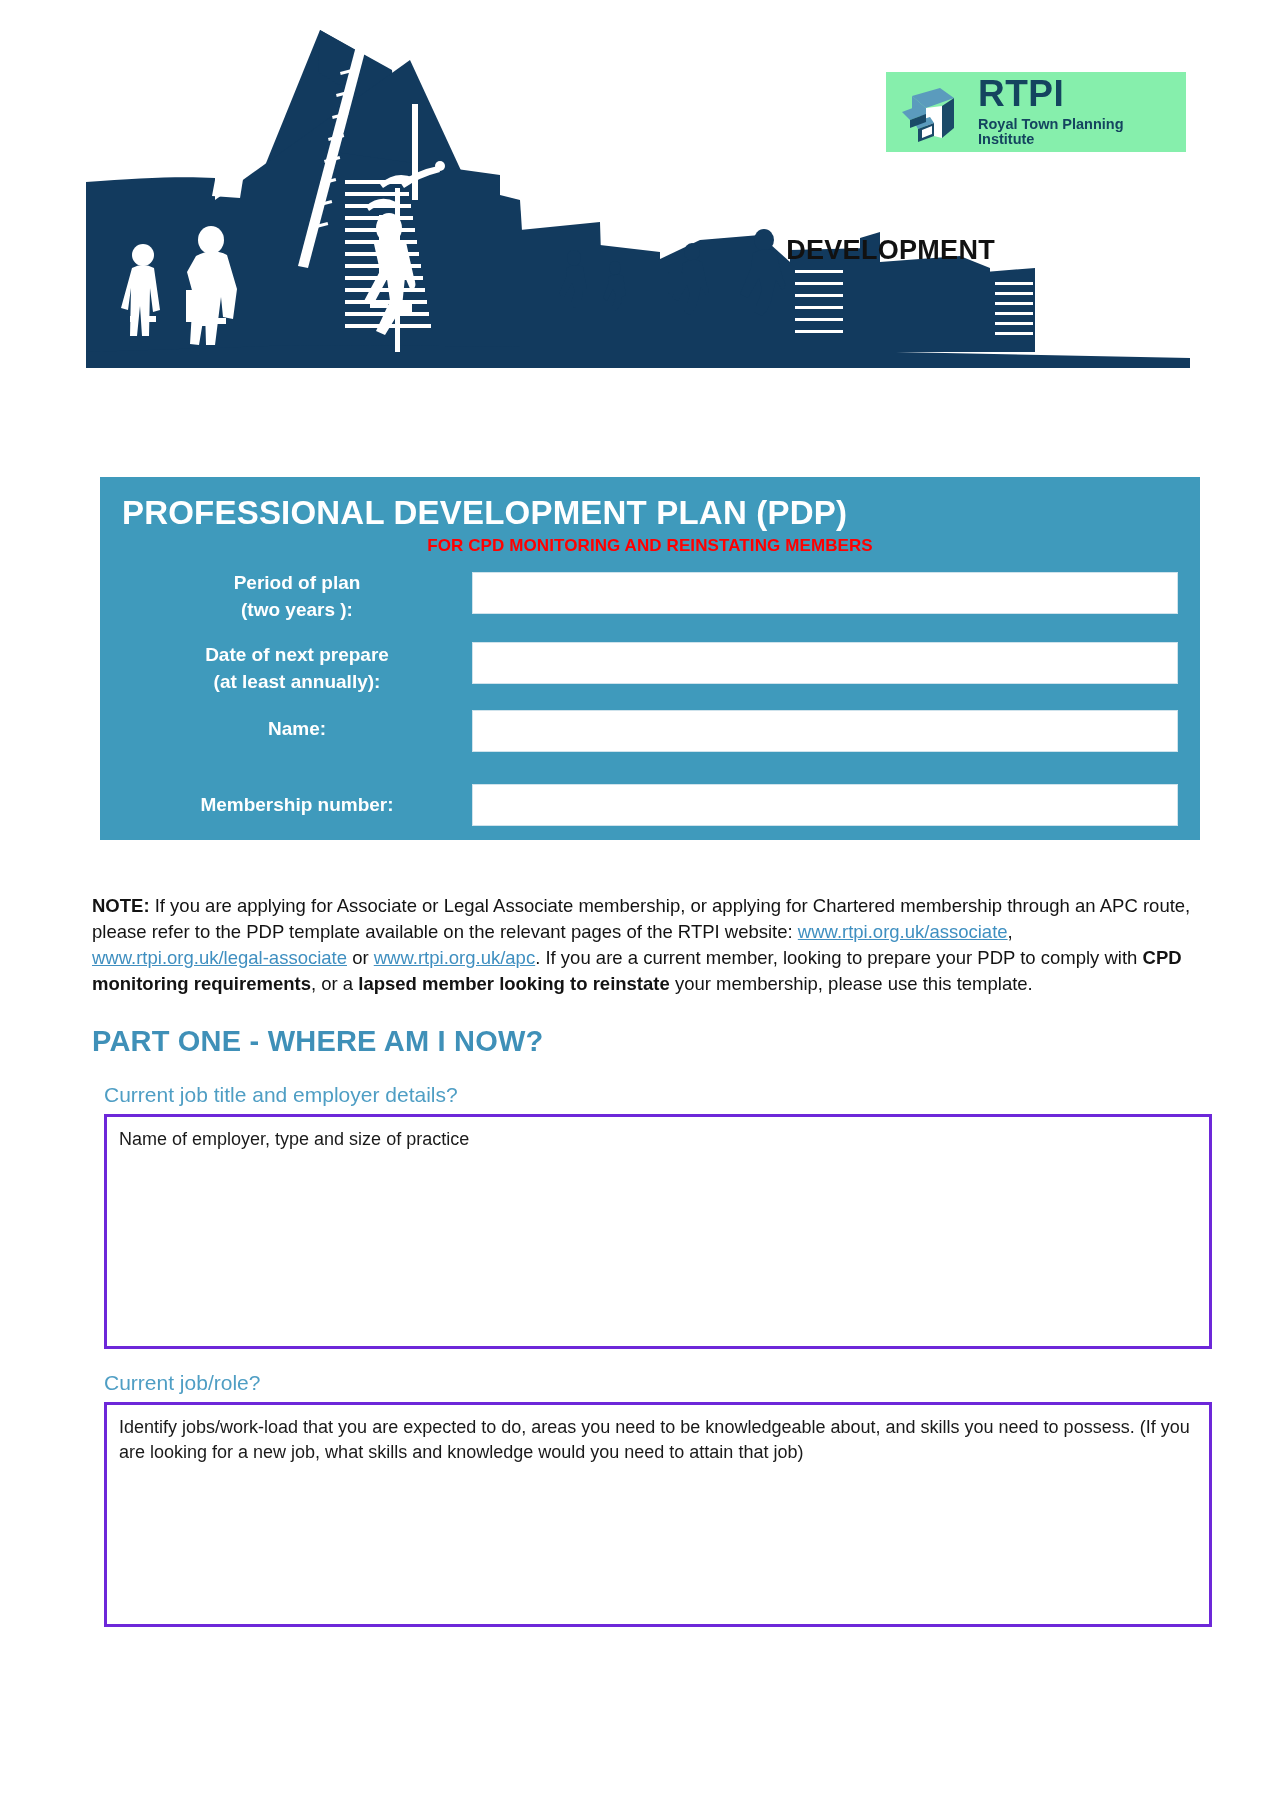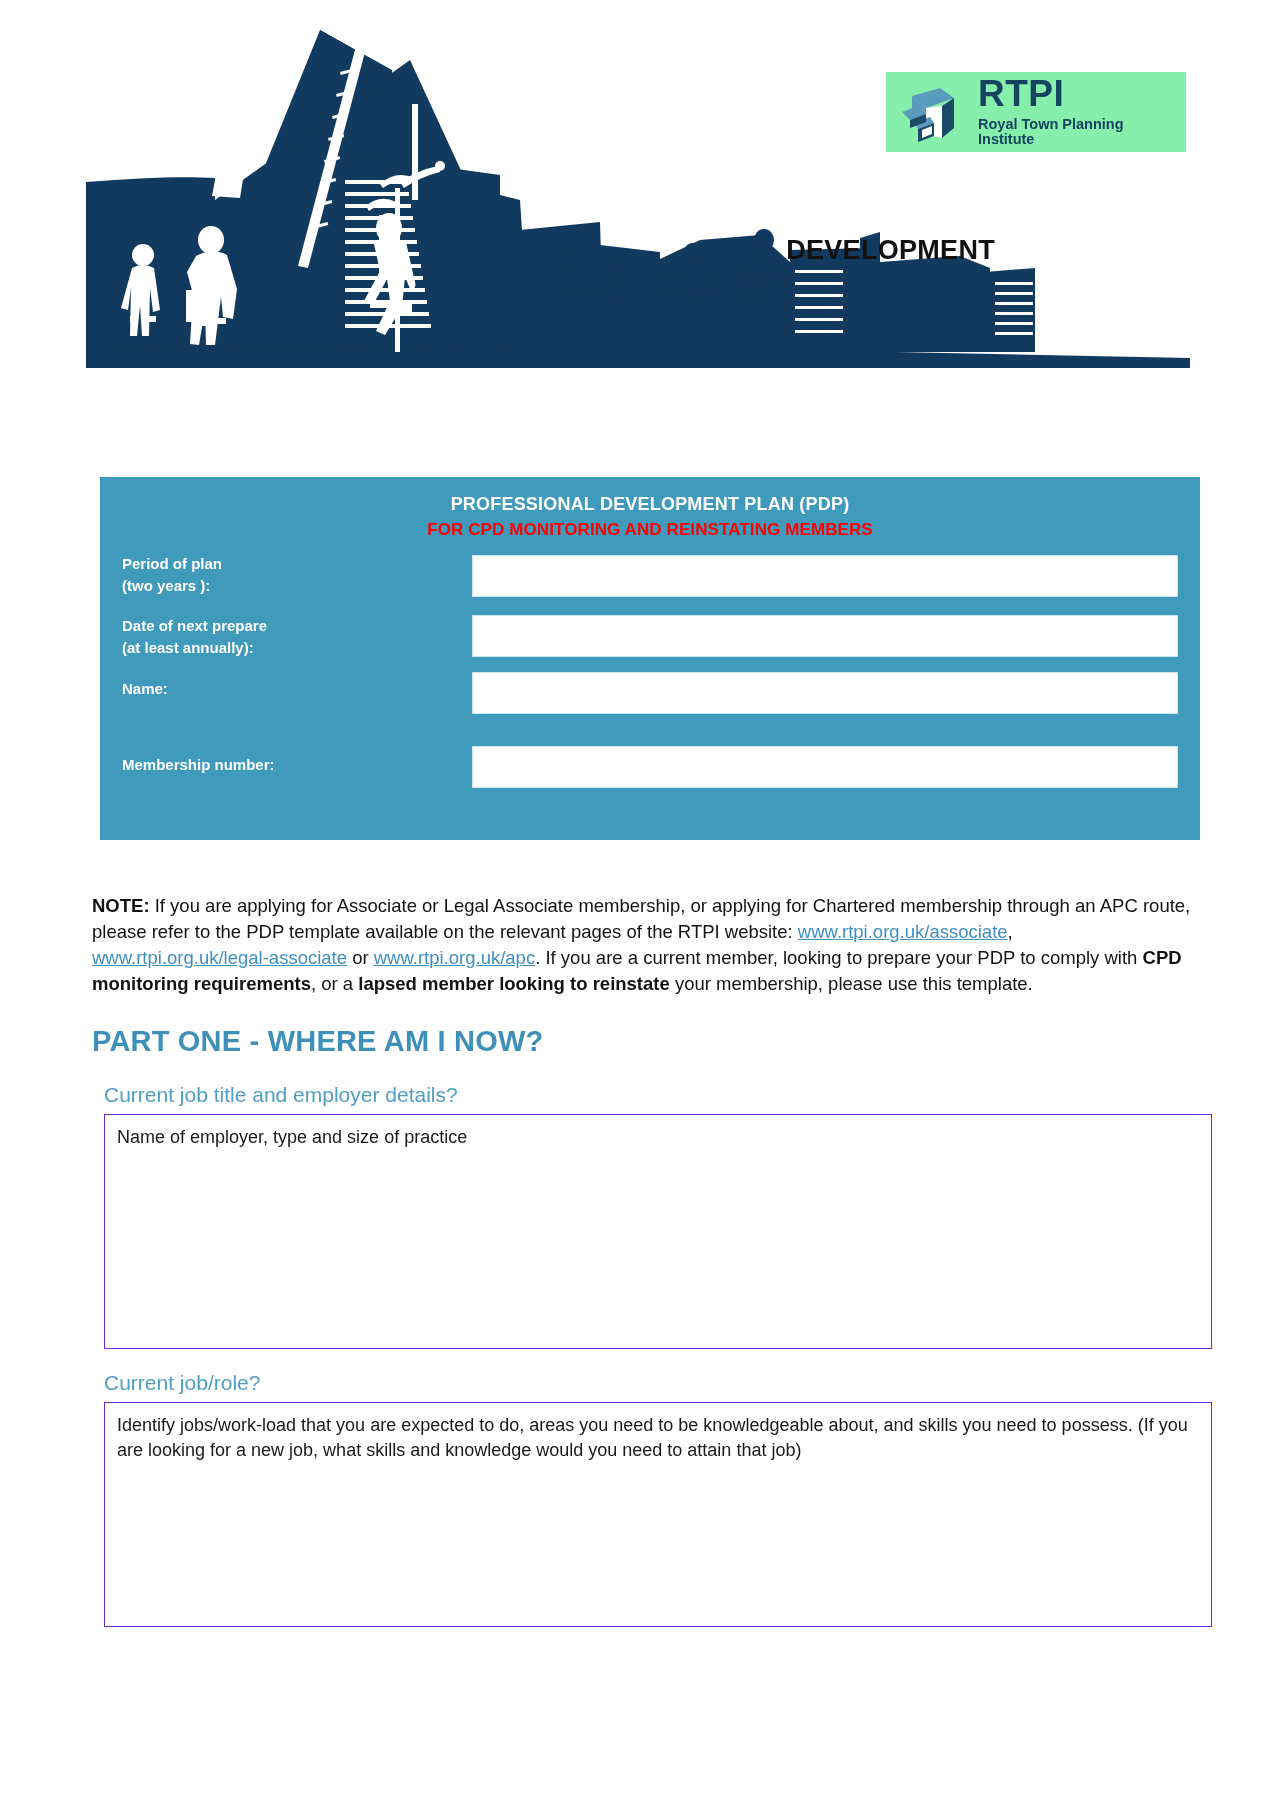--- a/index.html
+++ b/index.html
@@ -68,49 +68,49 @@
     position: absolute;
     left: 100px;
     top: 477px;
     width: 1100px;
     height: 363px;
     background: #3f9abc;
     padding: 18px 22px 0 22px;
   }
   .form-title {
     color: #ffffff;
-    font-size: 18px;
+    font-size: 33px;
     font-weight: bold;
     letter-spacing: 0.2px;
     margin: 0 0 6px 0;
     line-height: 1.1;
-    text-align: center;
   }
   .form-subtitle {
     color: #ff0000;
     font-size: 17px;
     font-weight: bold;
     letter-spacing: 0.1px;
     margin: 0 0 12px 0;
     line-height: 1.1;
     text-align: center;
   }
   .field-row {
     display: flex;
     align-items: flex-start;
     margin-bottom: 16px;
   }
   .field-label {
     width: 350px;
     flex: 0 0 350px;
     color: #ffffff;
-    font-size: 15px;
+    font-size: 19px;
     font-weight: bold;
     line-height: 1.42;
     padding-top: 2px;
+    text-align: center;
   }
   .field-input {
     flex: 1 1 auto;
     height: 42px;
     background: #ffffff;
     border: 1px solid #cfe3ec;
     outline: none;
     font-family: "Liberation Sans", sans-serif;
     font-size: 15px;
     padding: 0 8px;
@@ -152,21 +152,21 @@
 
   .section { position: absolute; left: 104px; width: 1108px; }
   .section-label {
     font-size: 21px;
     color: #4f9ec4;
     margin-bottom: 7px;
     line-height: 1.2;
   }
   .answer-box {
     width: 1108px;
-    border: 1px solid #6d28d9;
+    border: 3px solid #6d28d9;
     background: #ffffff;
     padding: 10px 12px;
     font-size: 18px;
     line-height: 1.38;
     color: #1a1a1a;
     font-family: "Liberation Sans", sans-serif;
     resize: none;
     outline: none;
     display: block;
   }

